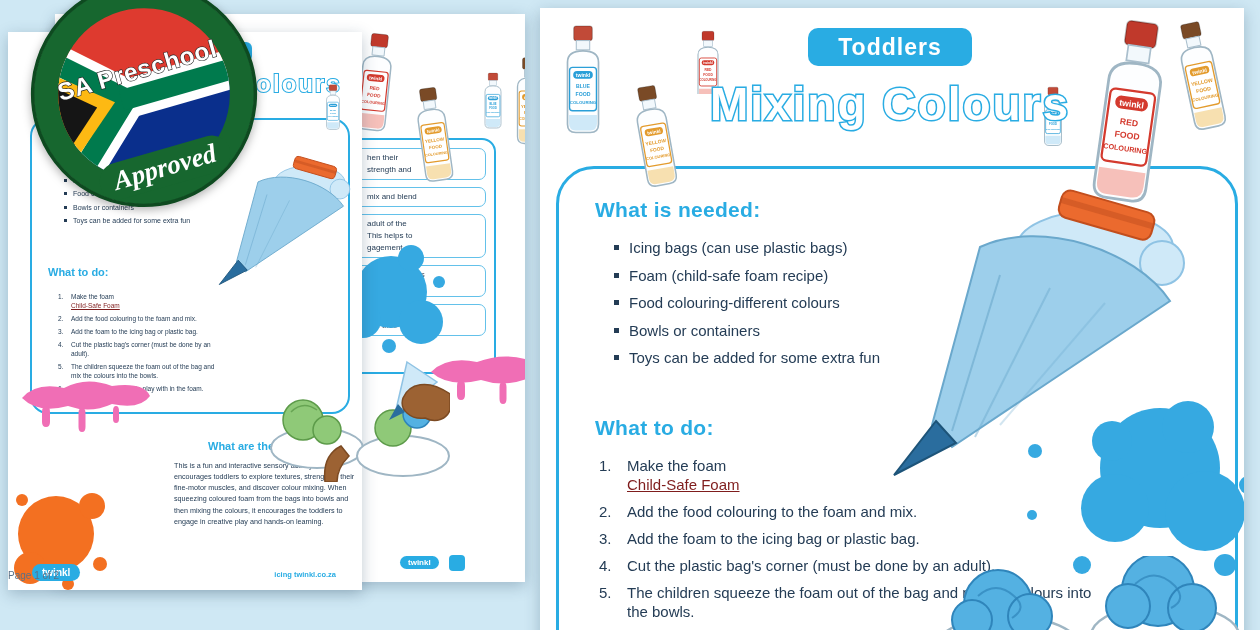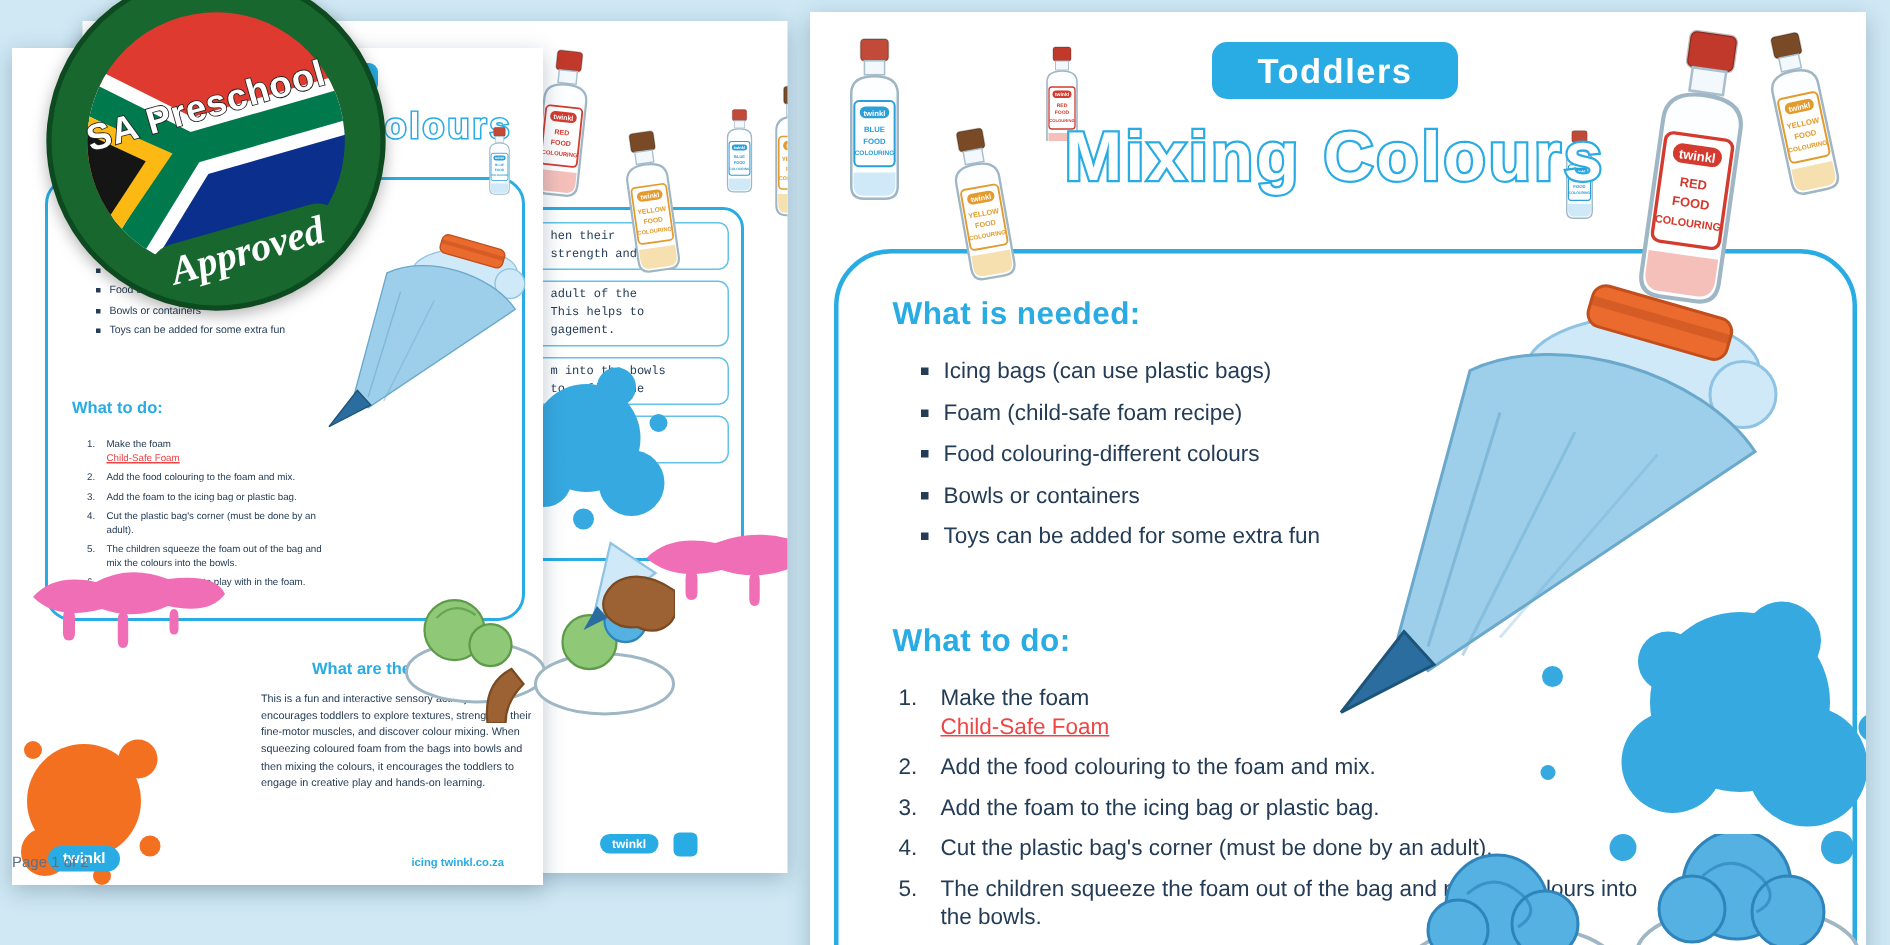--- a/index.html
+++ b/index.html
@@ -21,54 +21,57 @@
   .rp-h{position:absolute;font-size:21px;color:#29ace3;font-weight:bold;letter-spacing:.3px;}
   .fp-h{position:absolute;font-size:11px;color:#29ace3;font-weight:bold;}
   ul,ol{margin:4px;padding:0;list-style:none;position:absolute;}
   .needed li{display:flex;align-items:flex-start;gap:10px;color:#243c55;}
   .rp-needed li{font-size:15px;line-height:19px;margin-bottom:8.5px;}
   .sq{width:5px;height:5px;background:#243c55;flex:none;margin-top:7px;}
   .todo li{display:flex;gap:12px;color:#243c55;}
   .rp-todo li{font-size:15px;line-height:19px;margin-bottom:8px;}
   .rp-todo .txt{max-width:470px;}
   .todo .num{flex:none;width:16px;}
-  .foam-link{display:block;color:#ef4444;text-decoration:underline;cursor:pointer;}
+  .foam-link{display:block;color:#7f1d1d;text-decoration:underline;cursor:pointer;}
   .foam-link:empty{display:none;}
   [data-item]:empty{display:none;}
   .mini-needed li{font-size:7px;line-height:9.5px;margin-bottom:4px;gap:6px;}
   .mini-needed .sq{width:3px;height:3px;margin-top:3px;}
   .mini-todo li{font-size:6.5px;line-height:9px;margin-bottom:4px;gap:5px;}
   .mini-todo .num{width:8px;}
   .mini-todo .txt{max-width:150px;}
   .benefits{position:absolute;left:166px;top:408px;width:186px;}
   .benefits-h{font-size:11px;color:#29ace3;font-weight:bold;text-align:center;margin-bottom:8px;}
   .benefits-text{font-size:7.2px;line-height:1.55;color:#243c55;}
   .frag-box{position:absolute;left:245px;top:124px;width:196px;height:236px;border:2px solid #29ace3;border-radius:14px;padding:8px;box-sizing:border-box;}
   .frag-row{border:1.5px solid #63c1ea;border-radius:7px;background:#fff;padding:3px 6px 3px 56px;margin-bottom:7px;}
-  .frag-text{font-size:8px;line-height:1.5;color:#243c55;white-space:pre-line;display:block;font-family:Liberation Mono, monospace;}
+  .frag-text{font-size:8px;line-height:1.5;color:#243c55;white-space:pre-line;display:block;}
   .logo-pill{position:absolute;background:#29ace3;color:#fff;font-weight:bold;font-size:10px;padding:3px 10px;border-radius:9px;}
   .logo-pill.small{font-size:8px;padding:2px 8px;}
   .page-info{position:absolute;left:0;right:0;top:538px;font-size:10px;color:#5a7187;}
   .site-link{position:absolute;right:26px;top:538px;font-size:7.5px;color:#29ace3;font-weight:bold;cursor:pointer;}
   .mini-logo{position:absolute;width:16px;height:16px;border-radius:4px;background:#29ace3;}
 </style>
 </head>
 <body>
 
 <div class="scene">
 
   <div class="page" id="back-page">
     <div class="frag-box">
       <div class="frag-list">
 
           <div class="frag-row">
             <span class="frag-text" data-item=".">hen their
 strength and</span>
           </div>
 
+          <div class="frag-row">
+            <span class="frag-text" data-item=".">mix and blend</span>
+          </div>
 
           <div class="frag-row">
             <span class="frag-text" data-item=".">adult of the
 This helps to
 gagement.</span>
           </div>
 
           <div class="frag-row">
             <span class="frag-text" data-item=".">m into the bowls
 to refine the</span>

